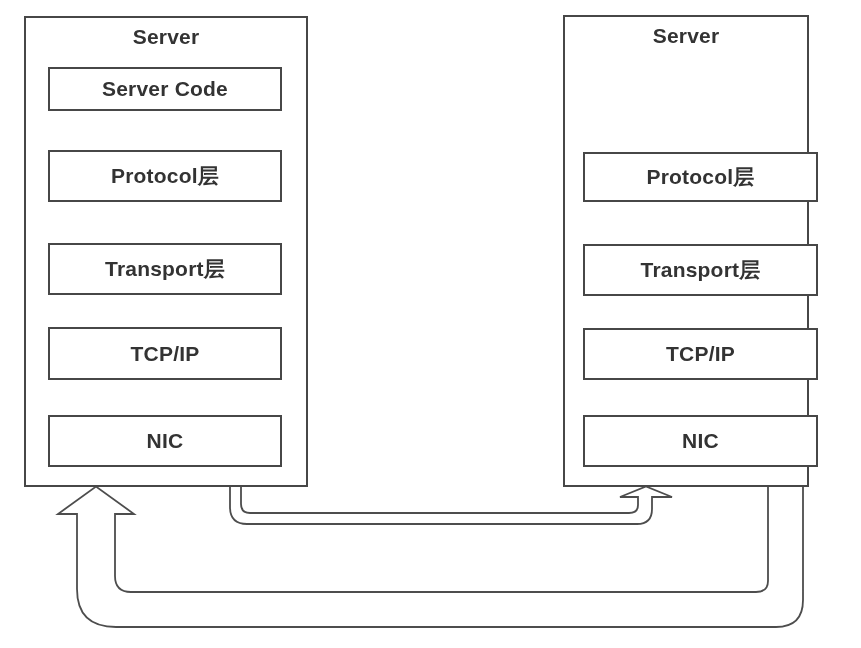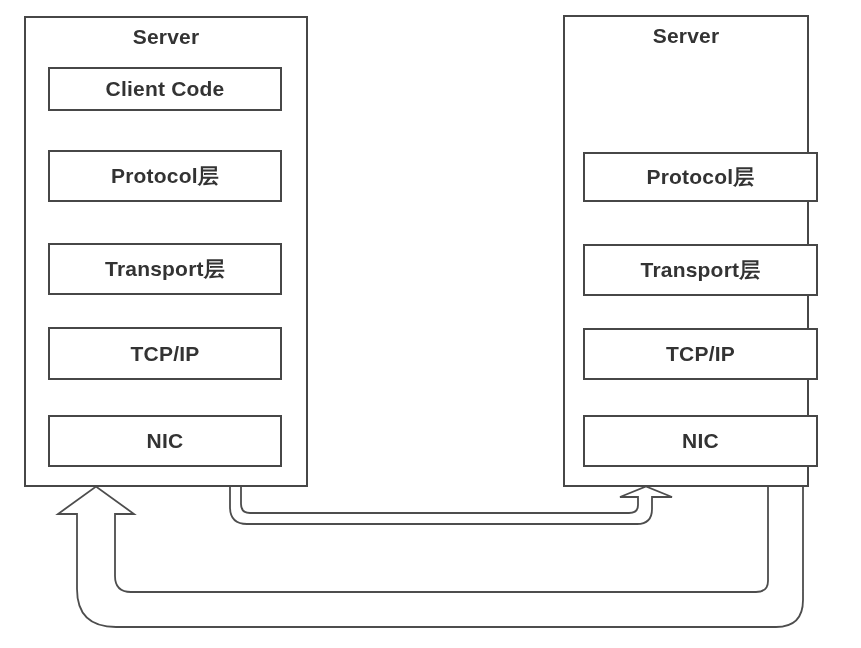--- a/index.html
+++ b/index.html
@@ -35,21 +35,21 @@
          L 652 497 L 672 497 L 646 486.5 L 620 497 L 638 497 L 638 505
          Q 638 513 629 513 L 250 513 Q 241 513 241 504 L 241 478 Z"></path>
 
     <path d="M 768 478 L 768 581 Q 768 592 756 592 L 131 592 Q 115 592 115 576
          L 115 514 L 134 514 L 96 486.5 L 58 514 L 77 514 L 77 589
          Q 77 627 116 627 L 776 627 Q 803 627 803 600 L 803 478 Z"></path>
   </svg>
 
   <div class="node-box" style="left:24px;top:16px;width:284px;height:471px;">
     <div class="node-title">Server</div>
-    <div class="layer-box" style="left:22px;top:49px;width:234px;height:44px;">Client Code</div>
+    <div class="layer-box" style="left:22px;top:49px;width:234px;height:44px;">Server Code</div>
     <div class="layer-box" style="left:22px;top:132px;width:234px;height:52px;">Protocol层</div>
     <div class="layer-box" style="left:22px;top:225px;width:234px;height:52px;">Transport层</div>
     <div class="layer-box" style="left:22px;top:309px;width:234px;height:53px;">TCP/IP</div>
     <div class="layer-box" style="left:22px;top:397px;width:234px;height:52px;">NIC</div>
   </div>
 
   <div class="node-box" style="left:563px;top:15px;width:246px;height:472px;">
     <div class="node-title">Server</div>
     <div class="layer-box" style="left:18px;top:135px;width:235px;height:50px;">Protocol层</div>
     <div class="layer-box" style="left:18px;top:227px;width:235px;height:52px;">Transport层</div>

